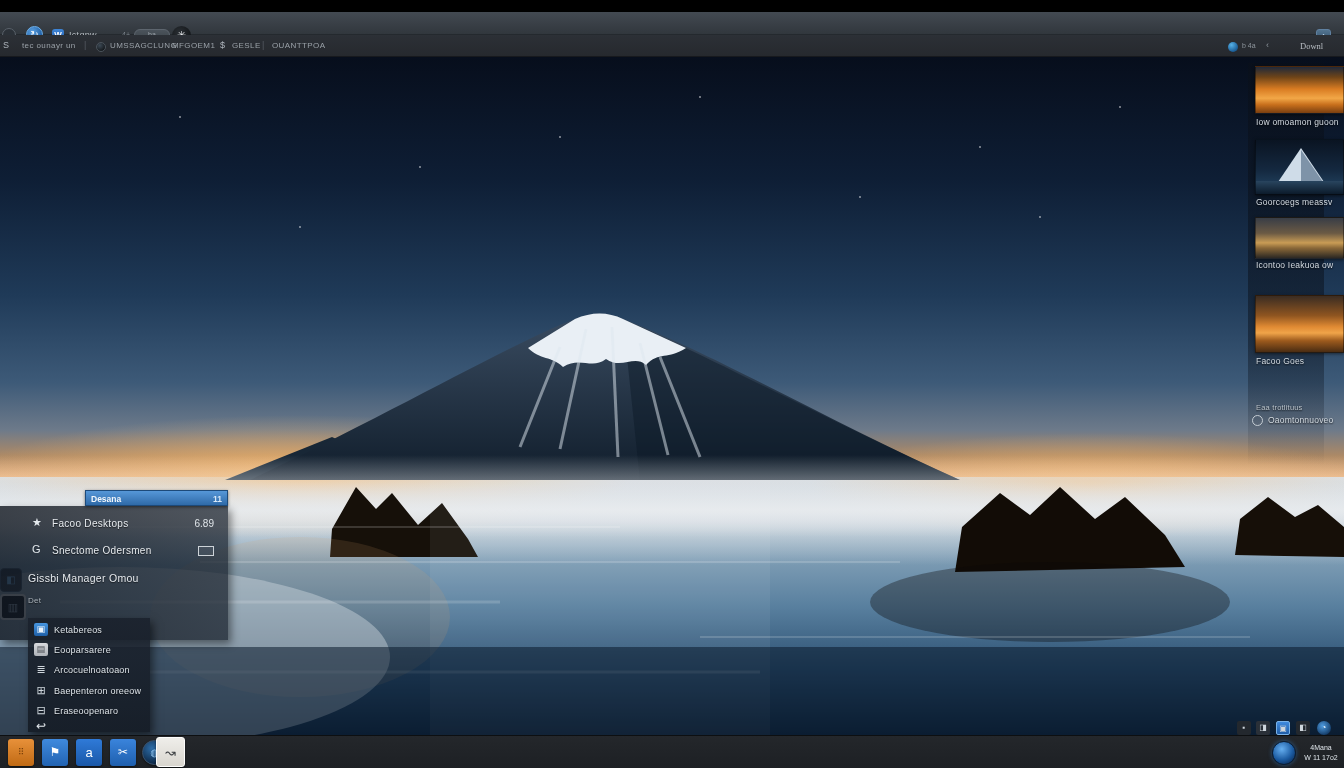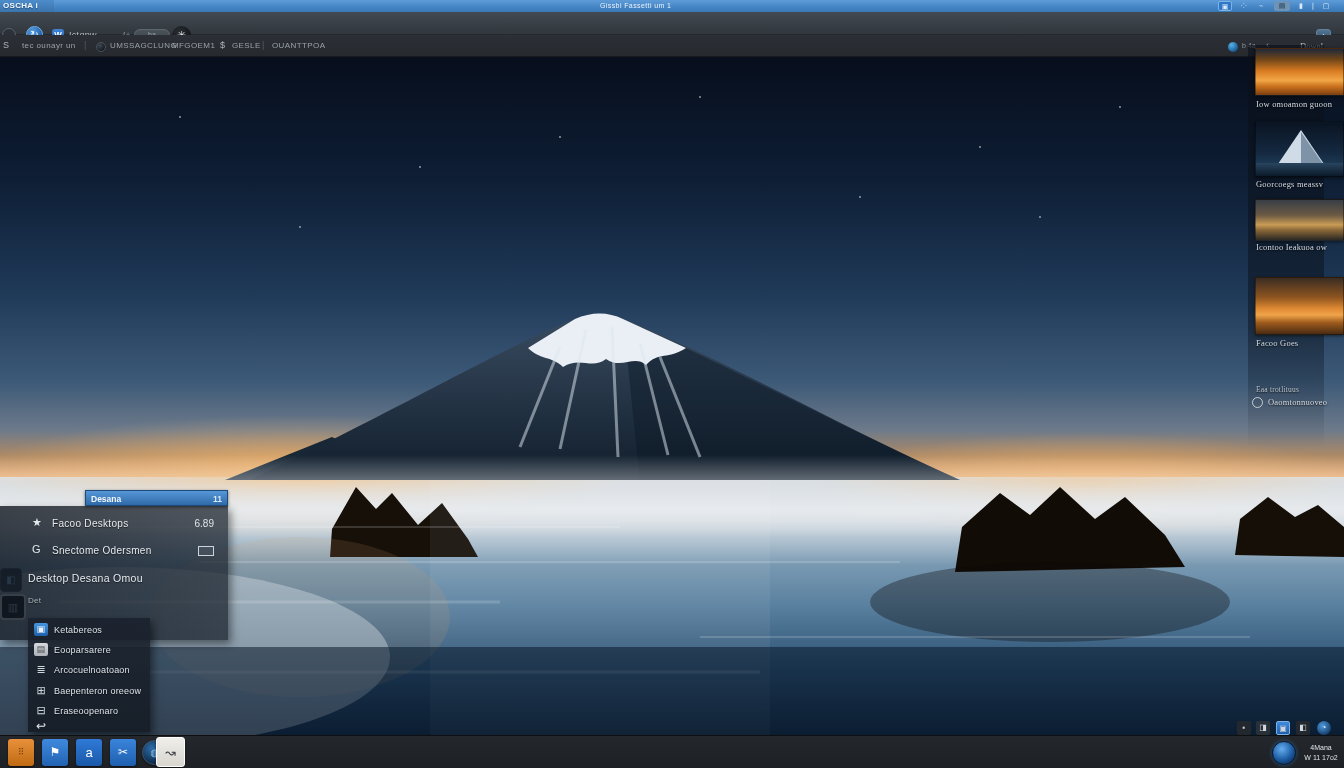--- a/index.html
+++ b/index.html
@@ -67,22 +67,22 @@
     background:radial-gradient(circle at 35% 30%, #57b2e8, #1b5d96 70%); }
   #bm-right-stat { left:1242px; top:7px; font-size:7px; color:#8e969d; }
   #bm-chevron { left:1266px; top:5px; font-size:9px; color:#8e969d; }
   #bm-download { left:1300px; top:6px; font-size:8.5px; color:#b9bec4;font-family:Liberation Serif, serif; }
 
   
   #desktop { left:0; top:57px; width:1344px; height:678px; }
   #desktop svg { display:block; }
 
   
-  #sidebar { left:1248px; top:45px; width:76px; height:402px;
-    background:linear-gradient(180deg, rgba(10,16,26,.62) 0%, rgba(10,16,26,.48) 70%, rgba(10,16,26,0) 100%);font-family:Liberation Serif, serif; }
+  #sidebar { left:1248px; top:63px; width:76px; height:402px;
+    background:linear-gradient(180deg, rgba(10,16,26,.62) 0%, rgba(10,16,26,.48) 70%, rgba(10,16,26,0) 100%); }
   .thumb { position:absolute; left:7px; width:89px; border:1px solid rgba(0,0,0,.4);
     box-shadow:0 1px 3px rgba(0,0,0,.5); }
   .thumb-cap { position:absolute; left:8px; width:92px; font-size:8.5px; color:#d3dae1;
     letter-spacing:.2px; text-shadow:0 1px 2px rgba(0,0,0,.8); white-space:nowrap; overflow:hidden; }
   #thumb1 { top:3px;  height:48px; background:linear-gradient(180deg,#20293a 0%,#6e4418 22%,#d97c22 48%,#f2a747 68%,#c86f1c 82%,#7a3f10 100%); }
   #thumb2 { top:76px; height:56px; background:linear-gradient(180deg,#0a1422 0%,#14283f 55%,#1d3954 78%,#0d1d30 100%); overflow:hidden; }
   #thumb2 .peak { position:absolute; left:22px; bottom:12px; width:0; height:0;
     border-left:23px solid transparent; border-right:23px solid transparent;
     border-bottom:34px solid #cfdce8; }
   #thumb2 .peak-shade { position:absolute; left:45px; bottom:12px; width:0; height:0;
@@ -173,32 +173,20 @@
   #clock { left:1300px; top:743px; width:42px; text-align:center; color:#dfe5ea;
     font-size:7px; line-height:10px; }
 
   [data-interactable="true"] { cursor:default; }
 </style>
 </head>
 <body>
 
 <div id="stage" data-interactable="false">
 
-  <div id="titlebar" class="abs" data-interactable="false">
-    <div class="left-chunk" data-interactable="false"></div>
-    <span id="app-title" data-interactable="false">OSCHA i</span>
-    <span id="title-center" data-interactable="false">Gissbi Fassetti um 1</span>
-    <span id="tb-ico-active" class="tb-ico" data-interactable="true">▣</span>
-    <span id="tb-ico-dots" class="tb-ico" data-interactable="true">⁘</span>
-    <span id="tb-ico-signal" class="tb-ico" data-interactable="true">⌁</span>
-    <span id="tb-ico-box" class="tb-ico" data-interactable="true">▤</span>
-    <span id="tb-ico-batt" class="tb-ico" data-interactable="false">▮</span>
-    <span id="tb-ico-sep" class="tb-ico" data-interactable="false">❘</span>
-    <span id="tb-ico-close" class="tb-ico" data-interactable="true">▢</span>
-  </div>
 
   <div id="toolbar" class="abs" data-interactable="false">
     <div id="nav-back" class="nav-circle" data-interactable="true"></div>
     <div id="nav-fwd" class="nav-circle" data-interactable="true">↻</div>
     <div id="tb-badge" class="abs" data-interactable="true">W</div>
     <span id="tb-badge-label" class="abs" data-interactable="true">Ictgpw</span>
     <span id="tb-hint" class="abs" data-interactable="false">4+</span>
     <div id="tb-search" class="abs" data-interactable="true">ba</div>
     <div id="tb-logo" class="abs" data-interactable="true">✳</div>
     <div id="tb-right-ico" class="abs" data-interactable="true">↑</div>
@@ -334,21 +322,21 @@
       <span class="m1-ico" data-interactable="false">★</span>
       <span class="m1-label" data-interactable="false">Facoo Desktops</span>
       <span class="m1-right" data-interactable="false">6.89</span>
     </div>
     <div class="m1-row" style="top:33px;" data-interactable="true">
       <span class="m1-ico" data-interactable="false">G</span>
       <span class="m1-label" data-interactable="false">Snectome Odersmen</span>
       <span id="m1-checkbox" data-interactable="true"></span>
     </div>
     <div id="m1-row3" class="m1-row" style="top:60px;" data-interactable="true">
-      <span class="m1-label" data-interactable="false">Desktop Desana Omou</span>
+      <span class="m1-label" data-interactable="false">Gissbi Manager Omou</span>
     </div>
     <div id="m1-row4" class="m1-row" style="top:84px;" data-interactable="true">
       <span class="m1-label" data-interactable="false">Det</span>
     </div>
   </div>
   <div id="menu-header" class="abs" data-interactable="true">
     <span id="menu-header-title" data-interactable="false">Desana</span>
     <span id="menu-header-badge" data-interactable="false">11</span>
   </div>
 

